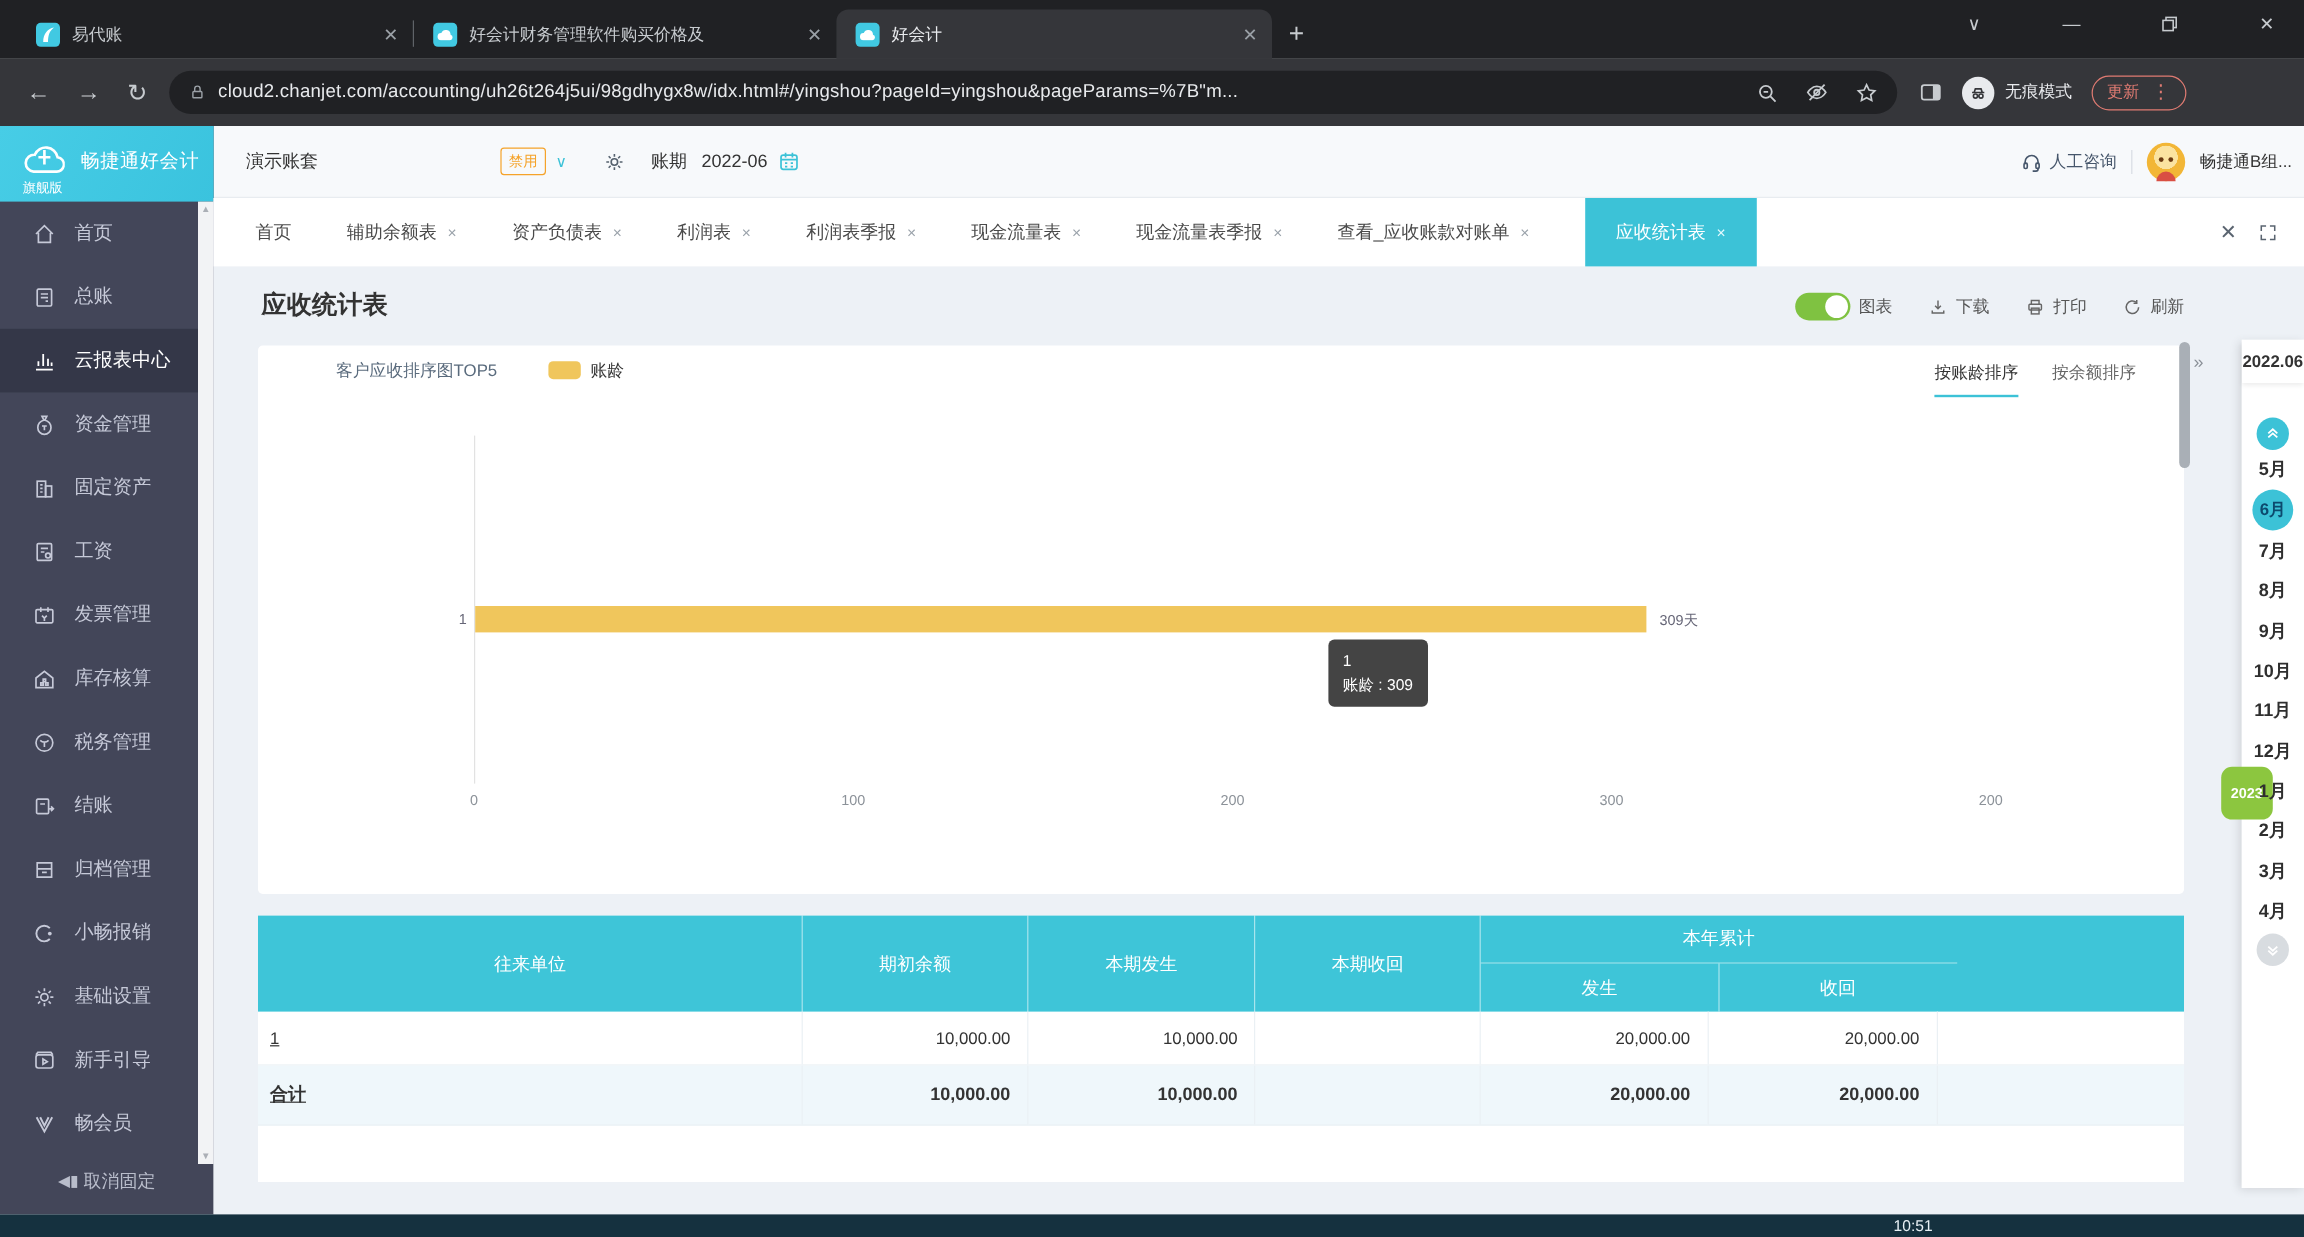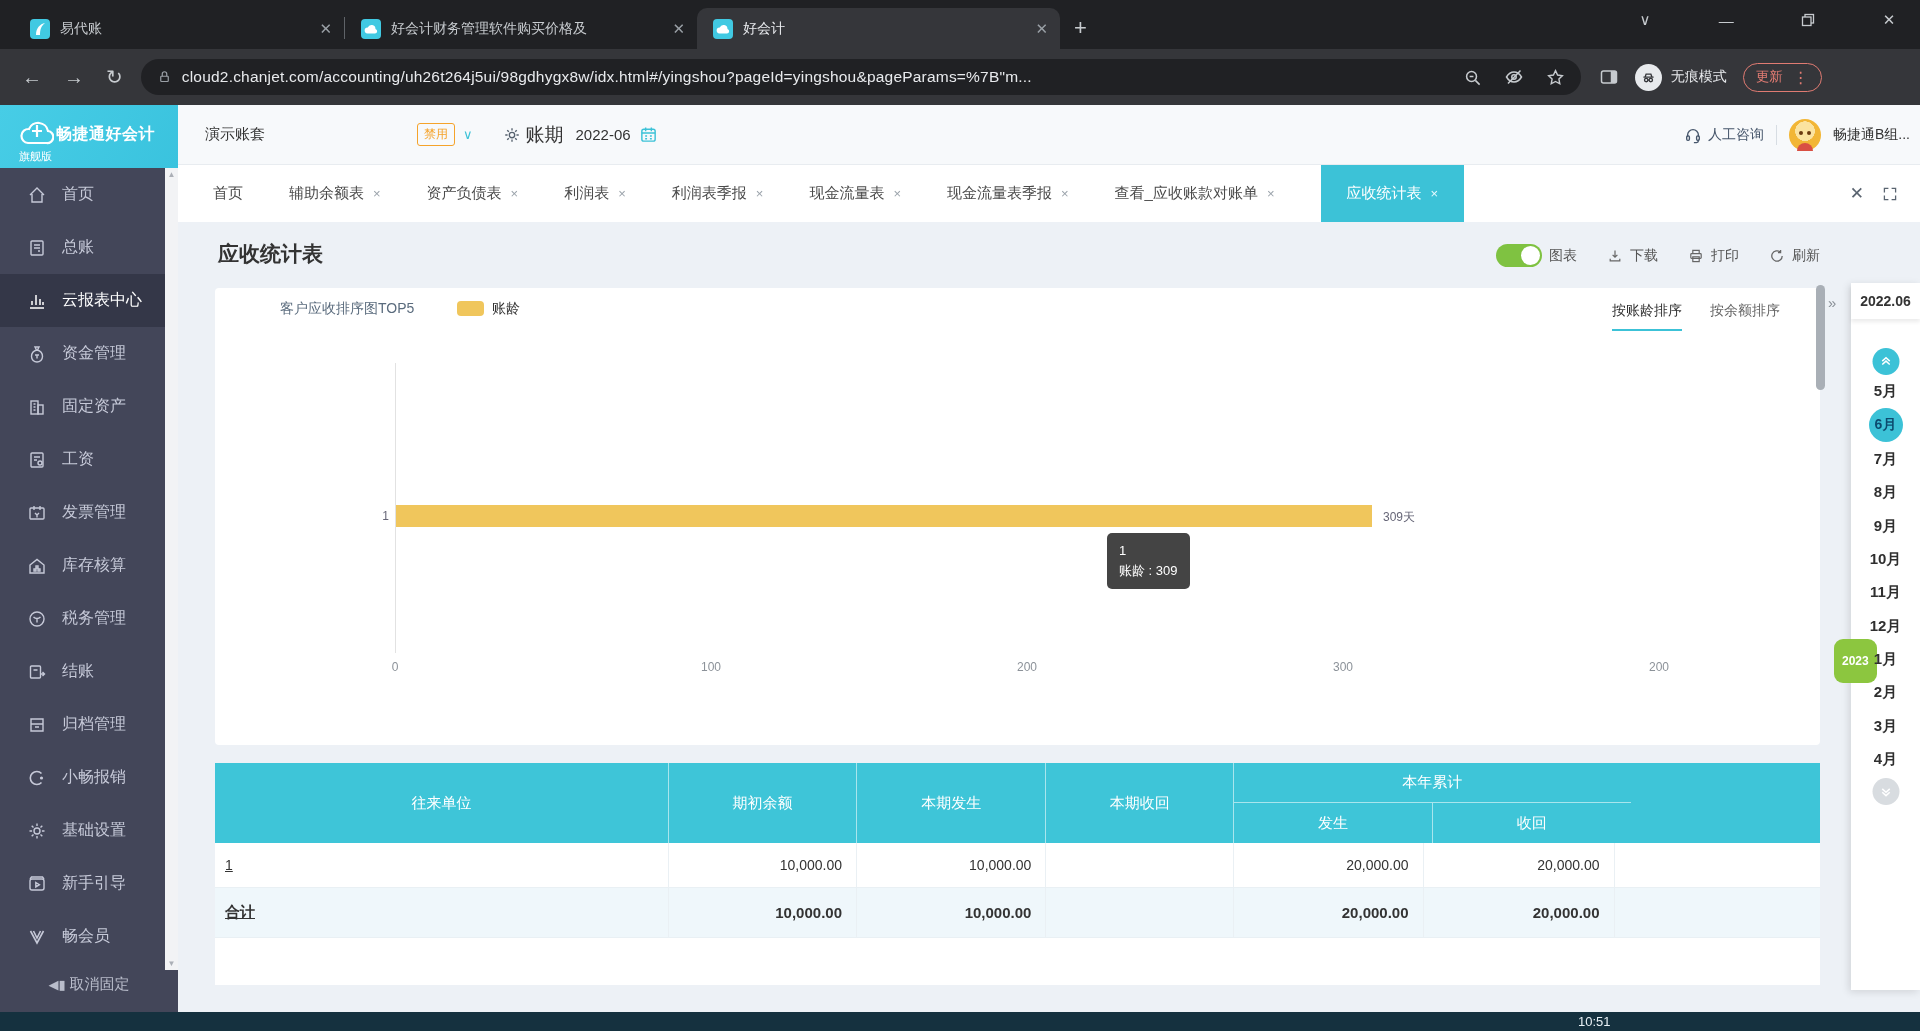--- a/index.html
+++ b/index.html
@@ -28,34 +28,34 @@
   .sidepanel{margin-left:18px}
   .incog{display:flex;align-items:center;gap:9px;margin-left:16px;color:#E8EAED;font-size:14px}
   .incog-circle{width:27px;height:27px;border-radius:50%;background:#E8EAED;display:flex;align-items:center;justify-content:center}
   .updatepill{margin-left:16px;border:1px solid var(--update_red,#E07B72);color:var(--update_red,#E07B72);border-radius:15px;height:29px;display:flex;align-items:center;gap:10px;padding:0 12px;font-size:13.5px;cursor:pointer}
   
   #appheader{position:absolute;top:105px;left:178px;right:0;height:60px;background:#F7F9FB;border-bottom:1px solid #E8ECF0;display:flex;align-items:center}
   .acct{margin-left:27px;font-size:15px;color:#333}
   .disabled-badge{margin-left:152px;border:1px solid var(--warn_orange,#F5A32A);color:var(--warn_orange,#F5A32A);font-size:12px;border-radius:3px;padding:2px 6px;cursor:pointer}
   .hdr-chevron{color:var(--accent,#3CC2D7);font-size:13px;margin-left:8px;cursor:pointer}
   .hdr-gear{margin-left:30px;color:#55616E;cursor:pointer}
-  .period-label{margin-left:5px;font-size:19px;color:#333}
+  .period-label{margin-left:22px;font-size:15px;color:#333}
   .period-value{margin-left:12px;font-size:15px;color:#333}
   .hdr-cal{margin-left:8px;color:var(--accent,#3CC2D7);cursor:pointer}
   .hdr-right{position:absolute;right:10px;display:flex;align-items:center;gap:12px}
   .support{display:flex;align-items:center;gap:6px;color:#46566B;font-size:14px;cursor:pointer}
   .hdr-div{width:1px;height:20px;background:#D7DDE3}
   .avatar{width:32px;height:32px;border-radius:50%;background:radial-gradient(circle at 50% 38%,#FBE3A0 0 38%,#F2B636 39% 100%);position:relative;flex:none}
   .avatar::before{content:"";position:absolute;left:10px;top:12px;width:4px;height:4px;border-radius:50%;background:#6B3A10;box-shadow:8px 0 0 #6B3A10}
   .avatar::after{content:"";position:absolute;left:8px;bottom:0;width:16px;height:8px;border-radius:8px 8px 0 0;background:#D94F43}
   .username{font-size:14px;color:#333;white-space:nowrap;cursor:pointer}
   
   #sidebar{position:absolute;top:105px;left:0;width:178px;bottom:19px;background:var(--sidebar_bg,#434659)}
   .logo{height:63px;background:linear-gradient(120deg,#47CDE6,#3AC3DE);position:relative;color:#fff}
-  .logo-title{position:absolute;left:56px;top:19px;font-size:16px;font-weight:bold;letter-spacing:.5px}
+  .logo-title{position:absolute;left:67px;top:19px;font-size:16px;font-weight:normal;letter-spacing:.5px}
   .logo-sub{position:absolute;left:19px;top:44px;font-size:11px}
   .logo-cloud{position:absolute;left:20px;top:14px}
   .menu{position:absolute;top:63px;left:0;right:13px}
   .mitem{height:53px;display:flex;align-items:center;padding-left:27px;color:#C6C9D8;font-size:16px;gap:15px;cursor:pointer}
   .mitem.active{background:var(--sidebar_active,#343748);color:#FFF}
   .mitem .micon{flex:none;width:20px;height:20px}
   .unpin{position:absolute;bottom:6px;left:0;width:100%;height:44px;display:flex;align-items:center;justify-content:center;color:#B9BDCB;font-size:15px;gap:4px;cursor:pointer}
   .sb-track{position:absolute;right:0;top:63px;width:13px;height:802px;background:#F2F3F5;display:flex;flex-direction:column;justify-content:space-between;align-items:center;padding:2px 0;color:#ABAFB6;font-size:8px}
   
   #main{position:absolute;left:178px;top:165px;right:0;bottom:19px;background:#EDF1F6}
@@ -101,21 +101,21 @@
   .trow>div{display:flex;align-items:center;border-right:1px solid #EAF0F4}
   .trow>div:last-child{border-right:none}
   .trow.r1{height:45px}
   .trow.total{height:50px;background:#EFF7FB;font-weight:bold;font-size:15px}
   .cell-name{padding-left:10px}
   .cell-name span{text-decoration:underline;cursor:pointer}
   .cell-num{justify-content:flex-end;padding-right:14px}
   .c1{width:28.3%}.c2{width:11.7%}.c3{width:11.8%}.c4{width:11.7%}.c5{width:11.8%}.cg{width:24.7%}
   .c6{width:11.9%}.c7{width:12.8%}
   
-  .calpanel{position:absolute;right:0;top:118px;width:69px;height:707px;background:#fff;box-shadow:-2px 2px 8px rgba(0,0,0,.12)}
+  .calpanel{position:absolute;right:0;top:118px;width:52px;height:707px;background:#fff;box-shadow:-2px 2px 8px rgba(0,0,0,.12)}
   .calheader{height:36px;line-height:36px;text-align:center;font-size:14px;font-weight:bold;color:#333;box-shadow:0 3px 4px rgba(0,0,0,.08)}
   .cm{position:absolute;width:100%;text-align:center;font-size:15px;font-weight:bold;color:#2F2F2F;cursor:pointer}
   .cm-circle{position:absolute;left:50%;transform:translateX(-50%);width:34px;height:34px;border-radius:50%;background:var(--accent,#3CC2D7);color:#0c4a6e;display:flex;align-items:center;justify-content:center;font-size:14px;font-weight:bold;cursor:pointer}
   .chevcircle{position:absolute;left:50%;transform:translateX(-50%);width:27px;height:27px;border-radius:50%;display:flex;align-items:center;justify-content:center;cursor:pointer}
   .chev-up{top:65px;background:var(--accent,#3CC2D7)}
   .chev-down{top:495px;background:#D8DCE0}
   .badge2023{position:absolute;left:-17px;top:356px;background:var(--badge_green,#8CC63F);color:#fff;font-size:12px;font-weight:bold;padding:15px 8px;border-radius:9px}
   .mainscroll{position:absolute;left:1638px;top:120px;width:9px;height:105px;background:#A9AFB6;border-radius:5px;cursor:pointer}
   .collapse-chev{position:absolute;left:1650px;top:129px;color:#8A9097;font-size:15px;letter-spacing:-3px;cursor:pointer}
   

